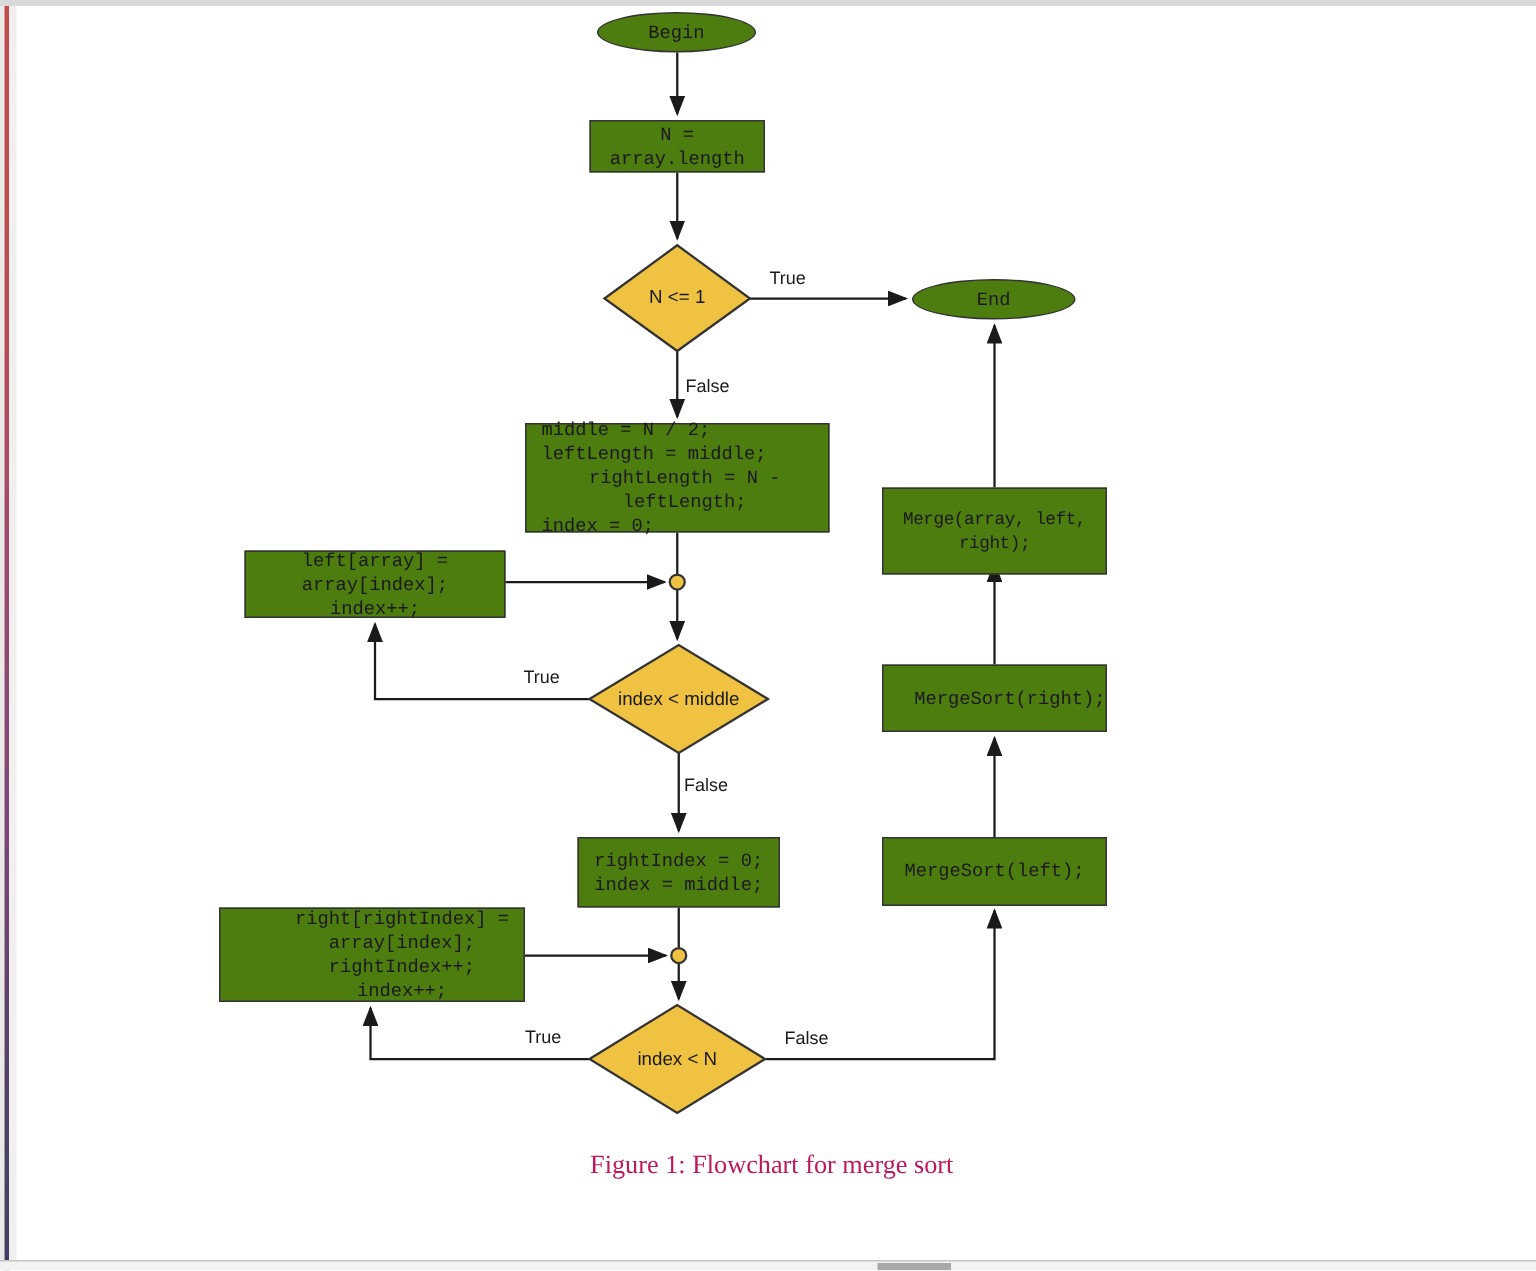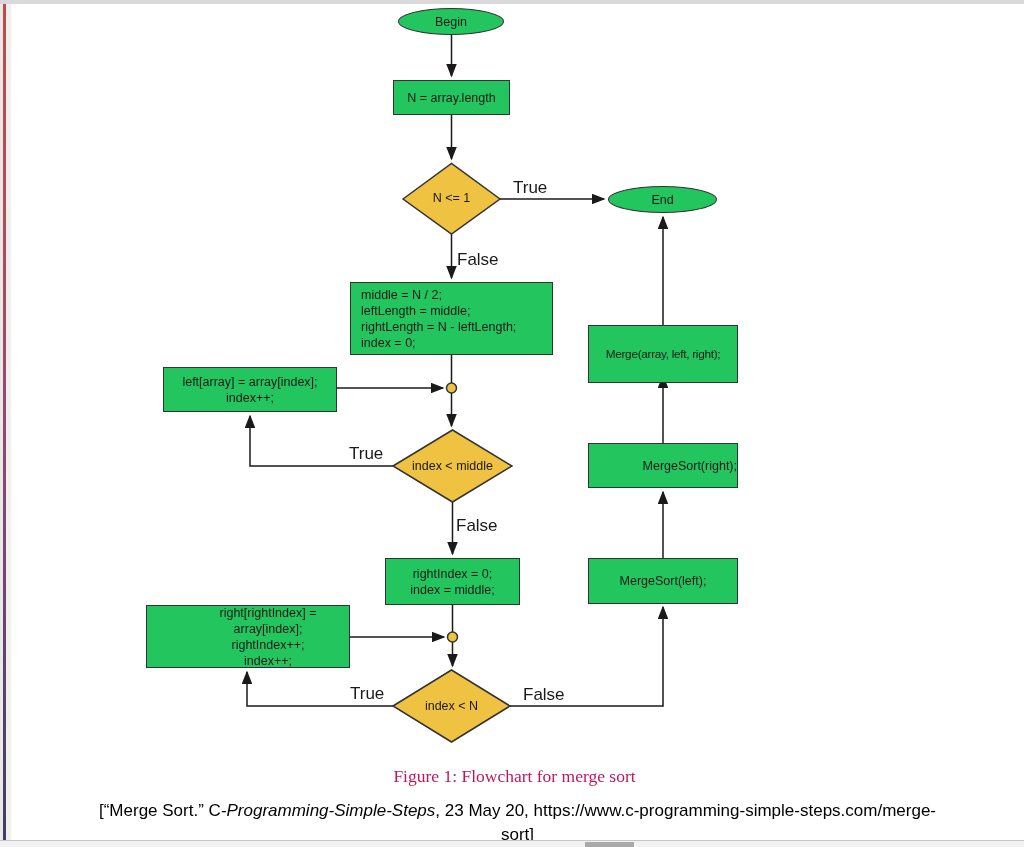--- a/index.html
+++ b/index.html
@@ -11,29 +11,29 @@
   .left-accent{position:absolute;left:3px;top:4px;width:3px;height:843px;z-index:21;
     background:linear-gradient(to bottom,#c04b48 0%,#b84a55 25%,#9a4970 45%,#7a4579 65%,#524169 85%,#3f3f63 100%);}
   .left-strip-b{position:absolute;left:6px;top:0;width:5px;height:847px;background:#f2f0ee;z-index:20;}
   
   .hscroll-track{position:absolute;left:0;right:0;bottom:0;height:6px;background:#f2f2f2;
     border-top:1px solid #c6c6c6;z-index:31;}
   .hscroll-thumb{position:absolute;left:585px;bottom:0;width:49px;height:5px;background:#a9a9a9;}
   
   .flow-svg{position:absolute;left:0;top:0;z-index:1;}
   
-  .shape{position:absolute;box-sizing:border-box;background:#22c55e;border:1.5px solid #333;
+  .shape{position:absolute;box-sizing:border-box;background:#4d7c0f;border:1.5px solid #333;
     display:flex;flex-direction:column;align-items:center;justify-content:center;
-    font-size:12.5px;line-height:16px;z-index:2;text-align:center;}
+    font-size:12.5px;line-height:16px;z-index:2;text-align:center;font-family:Liberation Mono, monospace;}
   .ellipse{border-radius:50%;}
   .lalign{align-items:flex-start;padding-left:10px;text-align:left;}
   .tight{font-size:11.8px;letter-spacing:-0.3px;}
   
   .dlabel{position:absolute;z-index:3;font-size:12.5px;text-align:center;white-space:nowrap;}
-  .elabel{position:absolute;z-index:3;font-size:17px;white-space:nowrap;}
+  .elabel{position:absolute;z-index:3;font-size:12px;white-space:nowrap;}
   
   .fig-caption{position:absolute;left:5px;right:0;top:766px;text-align:center;z-index:3;
     font-family:"Liberation Serif",serif;font-size:17.5px;color:#be185d;}
   .citation{position:absolute;left:11px;right:0;top:799px;text-align:center;z-index:3;
     font-size:17px;line-height:24px;color:#000;}
   .citation .it{font-style:italic;}
 </style>
 </head>
 <body>
 
@@ -85,21 +85,21 @@
   <div class="shape" style="left:393px;top:80px;width:117px;height:35px;">
     <div>N = array.length</div>
   </div>
 
   <div class="dlabel" style="left:403px;top:191px;width:97px;">N &lt;= 1</div>
 
   <div class="shape ellipse" style="left:608px;top:186px;width:109px;height:27px;">
     <div>End</div>
   </div>
 
-  <div class="shape lalign" style="left:350px;top:282px;width:203px;height:73px;">
+  <div class="shape lalign" style="left:350px;top:282px;width:203px;height:73px;text-align:center;">
     <div>middle = N / 2;</div>
     <div>leftLength = middle;</div>
     <div>rightLength = N - leftLength;</div>
     <div>index = 0;</div>
   </div>
 
   <div class="shape" style="left:163px;top:367px;width:174px;height:45px;">
     <div>left[array] = array[index];</div>
     <div>index++;</div>
   </div>
@@ -132,22 +132,18 @@
   </div>
 
   <div class="elabel" style="left:513px;top:178px;">True</div>
   <div class="elabel" style="left:457px;top:250px;">False</div>
   <div class="elabel" style="left:349px;top:444px;">True</div>
   <div class="elabel" style="left:456px;top:516px;">False</div>
   <div class="elabel" style="left:350px;top:684px;">True</div>
   <div class="elabel" style="left:523px;top:685px;">False</div>
 
   <div class="fig-caption">Figure 1: Flowchart for merge sort</div>
-  <div class="citation">
-    <div><span>[“Merge Sort.” C</span><span class="it">-Programming-Simple-Steps</span><span>, 23 May 20, https://www.c-programming-simple-steps.com/merge-</span></div>
-    <div>sort]</div>
-  </div>
 
   <div class="hscroll-track">
     <div class="hscroll-thumb"></div>
   </div>
 
 </div>
 
 </body></html>

